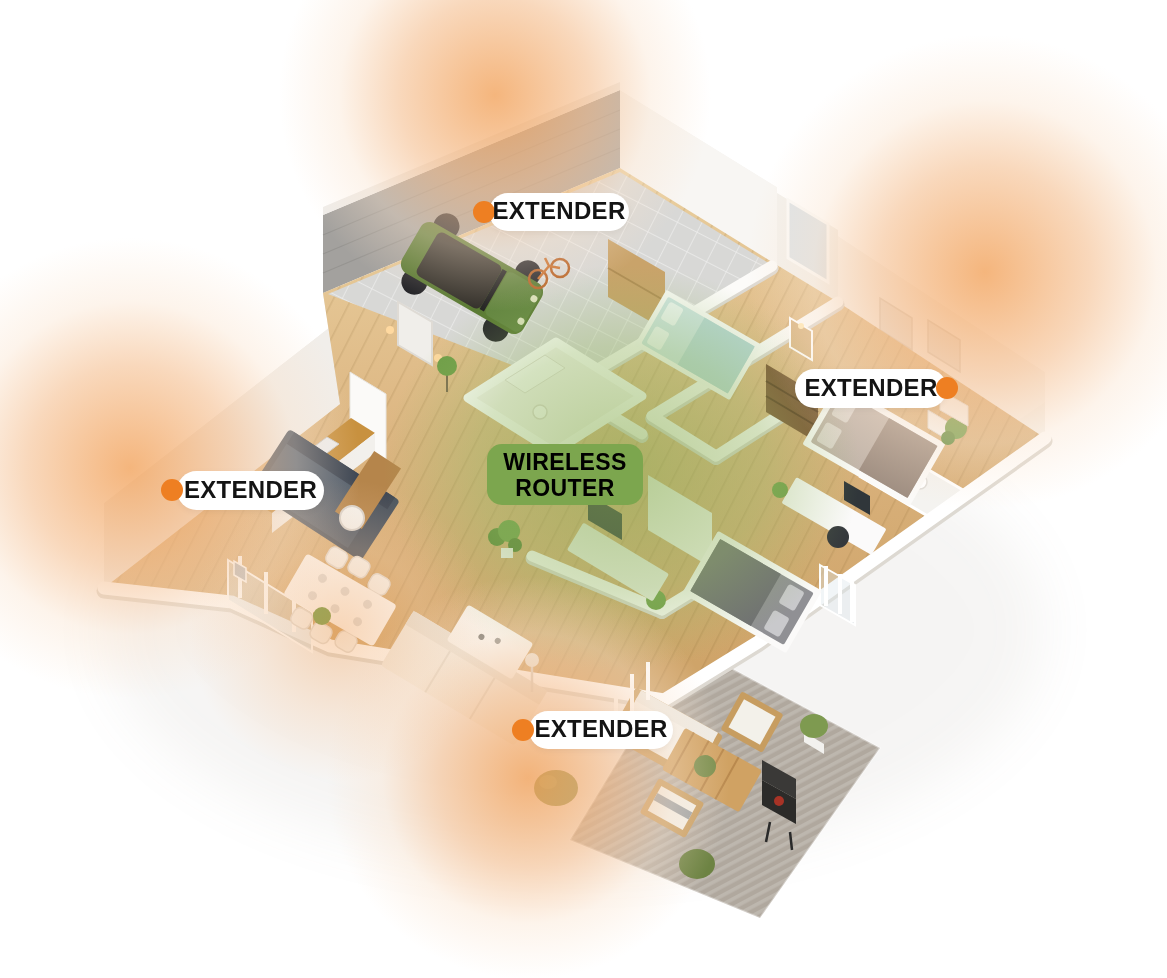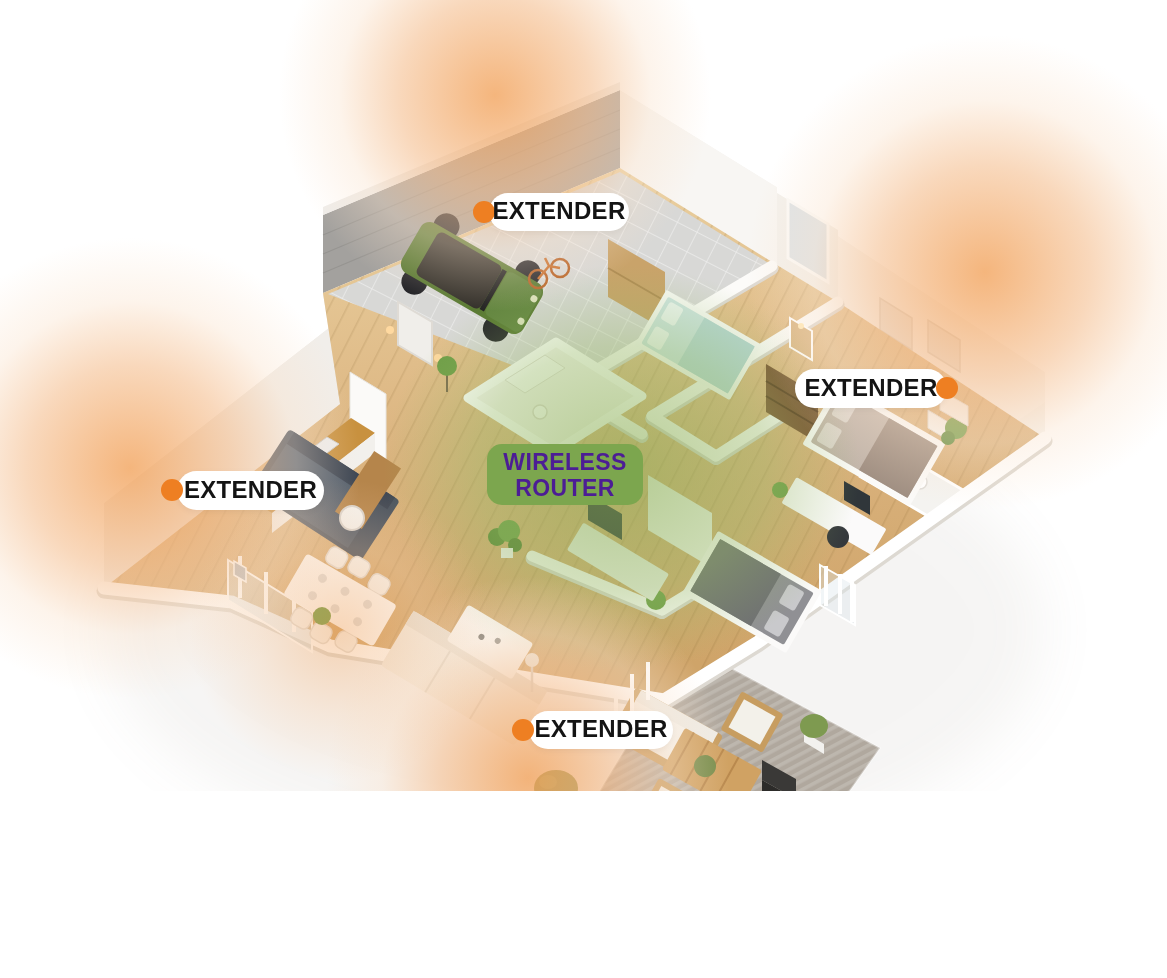--- a/index.html
+++ b/index.html
@@ -6,21 +6,21 @@
     --accent-orange:#ee7f22;
     --router-green:#7ca64e;
     --floor-wood:#ddbb85;
     --deck-gray:#b0a89e;
     --garage-wall:#a3a19e;
     --label-text:#141414;
     --pill-white:#ffffff;
   }
   html,body{margin:0;padding:0;background:#ffffff;}
   #stage{
-    position:relative;width:1167px;height:791px;overflow:hidden;
+    position:relative;width:1167px;height:978px;overflow:hidden;
     background:#ffffff;
     font-family:"Liberation Sans","DejaVu Sans",sans-serif;
   }
   #house-svg{position:absolute;left:0;top:0;z-index:1;}
 
   
   .glow{position:absolute;border-radius:50%;pointer-events:none;z-index:5;}
   .glow-orange{
     background:radial-gradient(closest-side,
       rgba(242,163,92,0.80) 0%,
@@ -67,21 +67,21 @@
   #ext-right  .dot{right:-11px;}
   #ext-left  {left:177px;top:471px;width:147px;height:39px;}
   #ext-left   .dot{left:-16px;}
   #ext-bottom{left:529px;top:711px;width:144px;}
   #ext-bottom .dot{left:-17px;}
 
   #router-badge{
     position:absolute;z-index:10;left:487px;top:444px;width:156px;height:61px;
     background:var(--router-green);border-radius:15px;
     display:flex;flex-direction:column;align-items:center;justify-content:center;
-    color:#4c1d95;font-weight:700;font-size:23px;line-height:26px;letter-spacing:0.4px;
+    color:#000000;font-weight:700;font-size:23px;line-height:26px;letter-spacing:0.4px;
   }
 </style>
 </head>
 <body>
 
 <div id="stage">
 
   <svg id="house-svg" width="1167" height="978" viewBox="0 0 1167 978">
     <defs>
       <filter id="soft" x="-40%" y="-40%" width="180%" height="180%">

